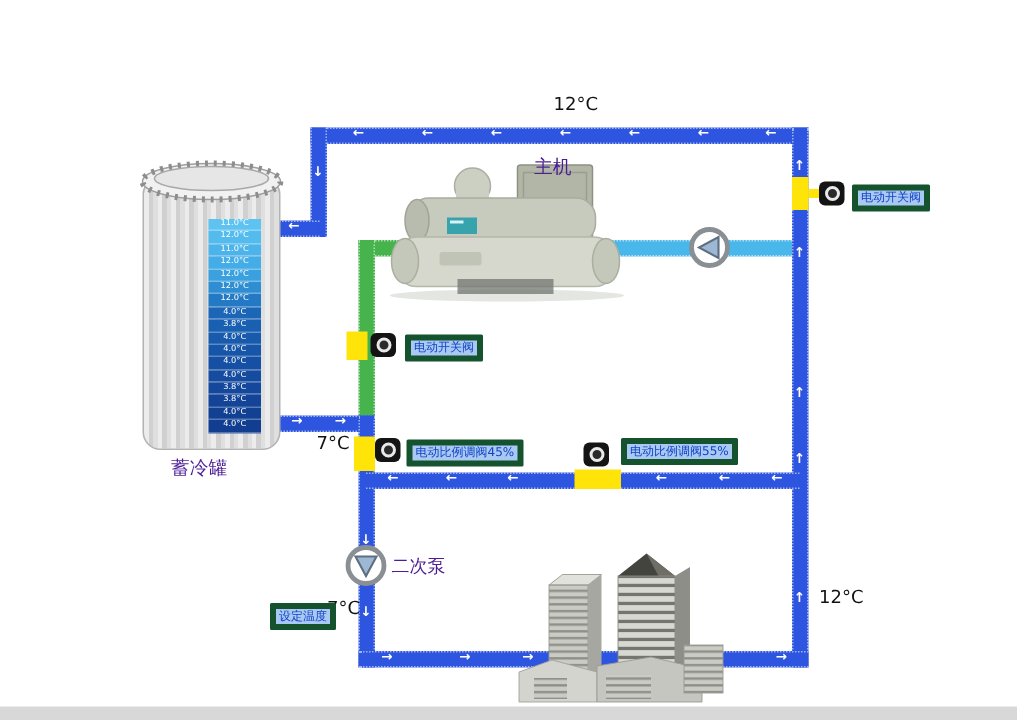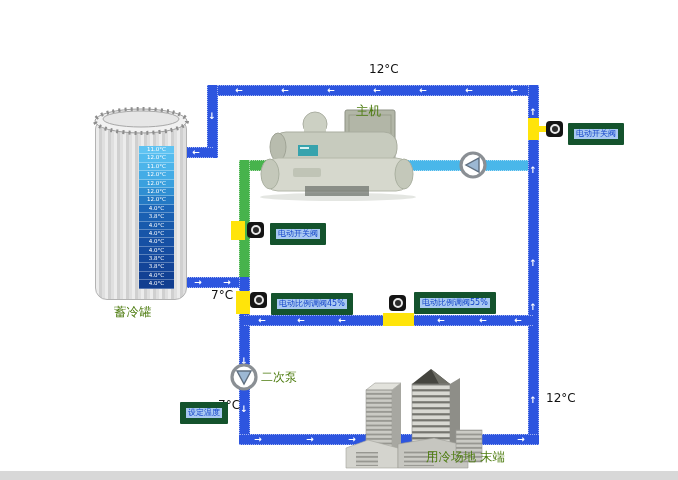--- a/index.html
+++ b/index.html
@@ -17,24 +17,24 @@
   
   .a{position:absolute;z-index:3;color:#fff;font-size:9px;font-weight:bold;line-height:1;
      transform:translate(-50%,-50%);}
   
   .vyellow{position:absolute;background:#ffe40a;z-index:4;}
   
   .vicon{position:absolute;width:17px;height:16px;background:#141414;border-radius:4px;z-index:5;
          display:flex;align-items:center;justify-content:center;}
   .vicon::after{content:"";width:6px;height:6px;border:2px solid #e9e9e9;border-radius:50%;background:#2a2a2a;}
   
-  .badge{position:absolute;background:#a9c9f2;border:6px solid #14532d;color:#1243c8;
+  .badge{position:absolute;background:#a9c9f2;border:4px solid #14532d;color:#1243c8;
          font-size:8px;line-height:10px;padding:0 2px;white-space:nowrap;z-index:6;border-radius:1px;}
   
-  .lbl{position:absolute;color:#4d7c0f;font-size:12px;z-index:6;white-space:nowrap;}
+  .lbl{position:absolute;color:#4c1d95;font-size:12px;z-index:6;white-space:nowrap;}
   .temp{position:absolute;color:#111;font-size:12px;z-index:6;white-space:nowrap;}
   
   .tank-body{position:absolute;left:95px;top:121px;width:92px;height:179px;z-index:4;
       background:repeating-linear-gradient(90deg,#ececec 0 3px,#d0d0d0 3px 6px,#dfdfdf 6px 9px);
       border:1px solid #b3b3b3;border-radius:8px 8px 12px 12px;box-sizing:border-box;}
   .tank-cap{position:absolute;left:93px;top:103px;z-index:5;}
   .tank-temps{position:absolute;left:139px;top:146px;width:35px;z-index:6;}
   .trow{height:7.4px;font-size:5.5px;line-height:7.5px;color:#fff;text-align:center;
         border-bottom:0.5px solid rgba(255,255,255,.3);overflow:hidden;}
   .pumpsvg{position:absolute;z-index:5;}
@@ -158,21 +158,20 @@
     <polygon points="74,16 112,16 93,1" fill="#44443e"></polygon>
     <polygon points="93,1 112,16 101,16" fill="#6e6e66"></polygon>
     <rect x="74" y="16" width="38" height="74" fill="url(#pw2)" stroke="#8b8b85" stroke-width="0.6"></rect>
     <polygon points="112,16 122,10 122,84 112,90" fill="#8e8e88"></polygon>
     <polygon points="8,80 30,72 60,80 60,100 8,100" fill="#d4d4ce" stroke="#a2a29c" stroke-width="0.6"></polygon>
     <polygon points="60,76 96,70 130,78 130,100 60,100" fill="#c6c6c0" stroke="#9a9a94" stroke-width="0.6"></polygon>
     <rect x="118" y="62" width="26" height="32" fill="url(#pw)" stroke="#9a9a94" stroke-width="0.6"></rect>
     <rect x="18" y="84" width="22" height="14" fill="url(#pw)"></rect>
     <rect x="66" y="82" width="30" height="16" fill="url(#pw)"></rect>
   </svg>
-  <div class="lbl" style="left:426px;top:449px;font-size:12.5px">用冷场地 末端</div>
 
 <span class="a" style="left: 239px; top: 90px;">←</span>
     <span class="a" style="left: 285px; top: 90px;">←</span>
     <span class="a" style="left: 331px; top: 90px;">←</span>
     <span class="a" style="left: 377px; top: 90px;">←</span>
     <span class="a" style="left: 423px; top: 90px;">←</span>
     <span class="a" style="left: 469px; top: 90px;">←</span>
     <span class="a" style="left: 514px; top: 90px;">←</span>
     <span class="a" style="left: 212px; top: 116px;">↓</span>
     <span class="a" style="left: 196px; top: 152px;">←</span>

